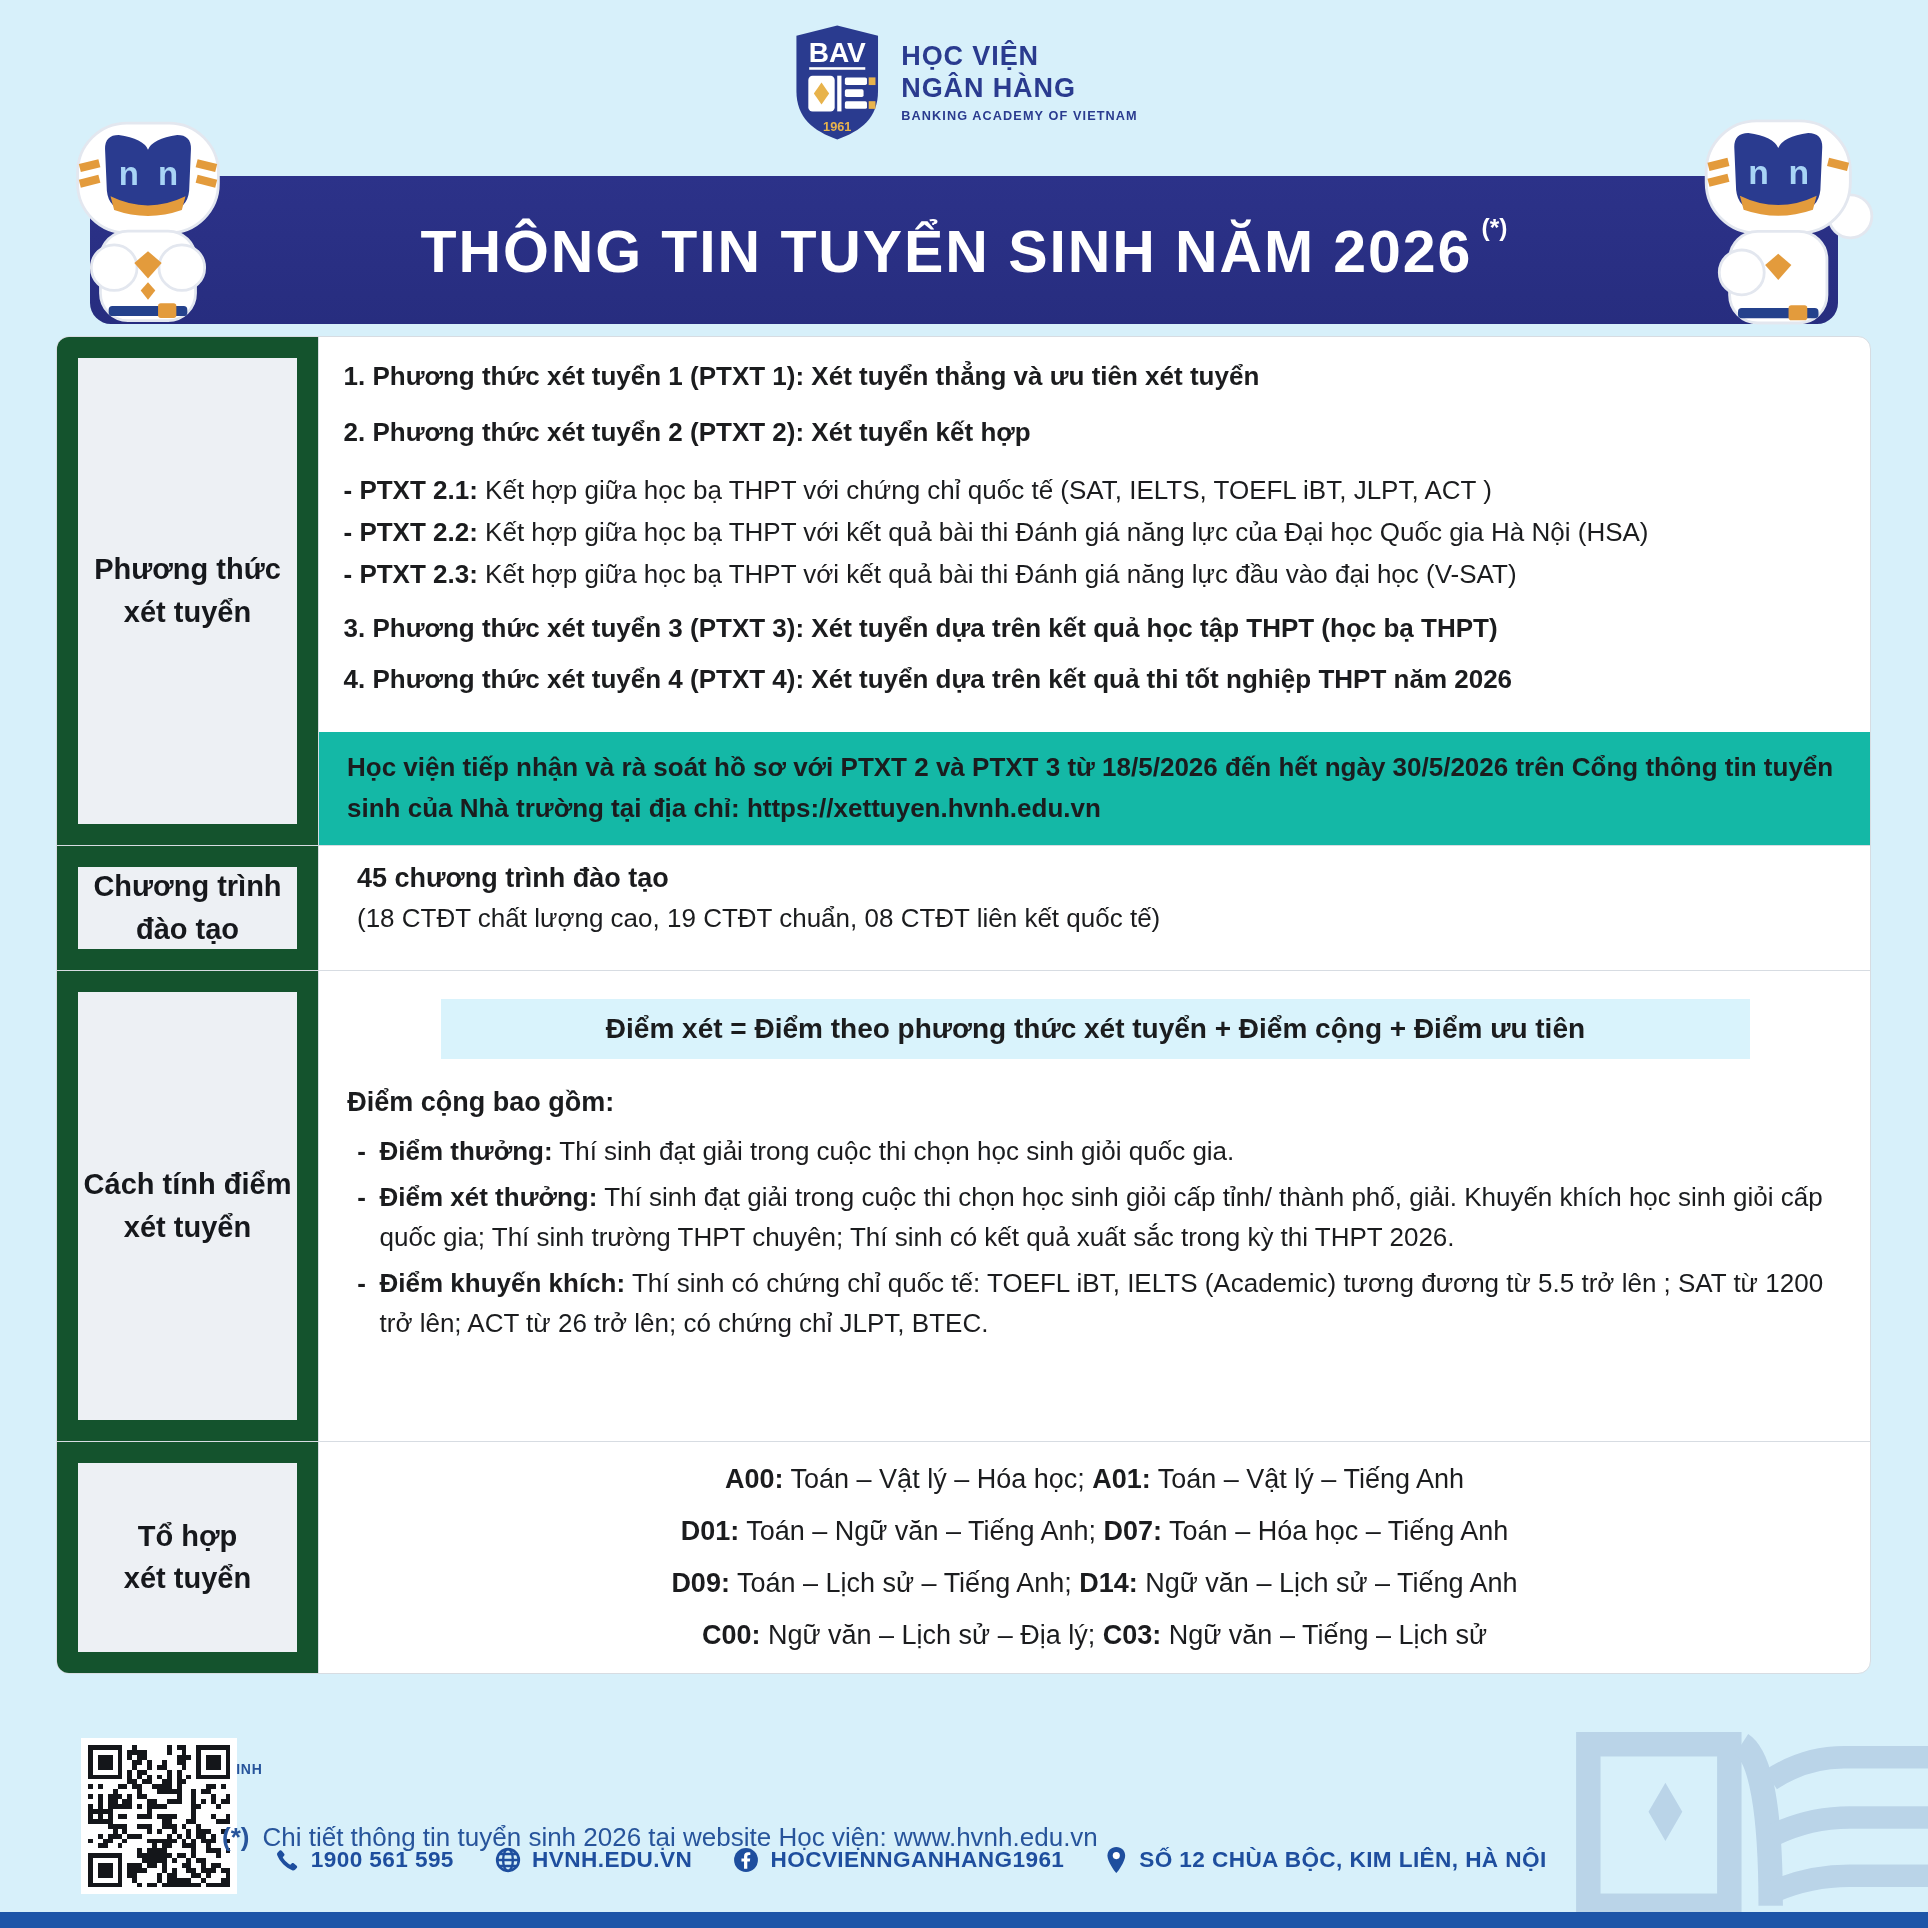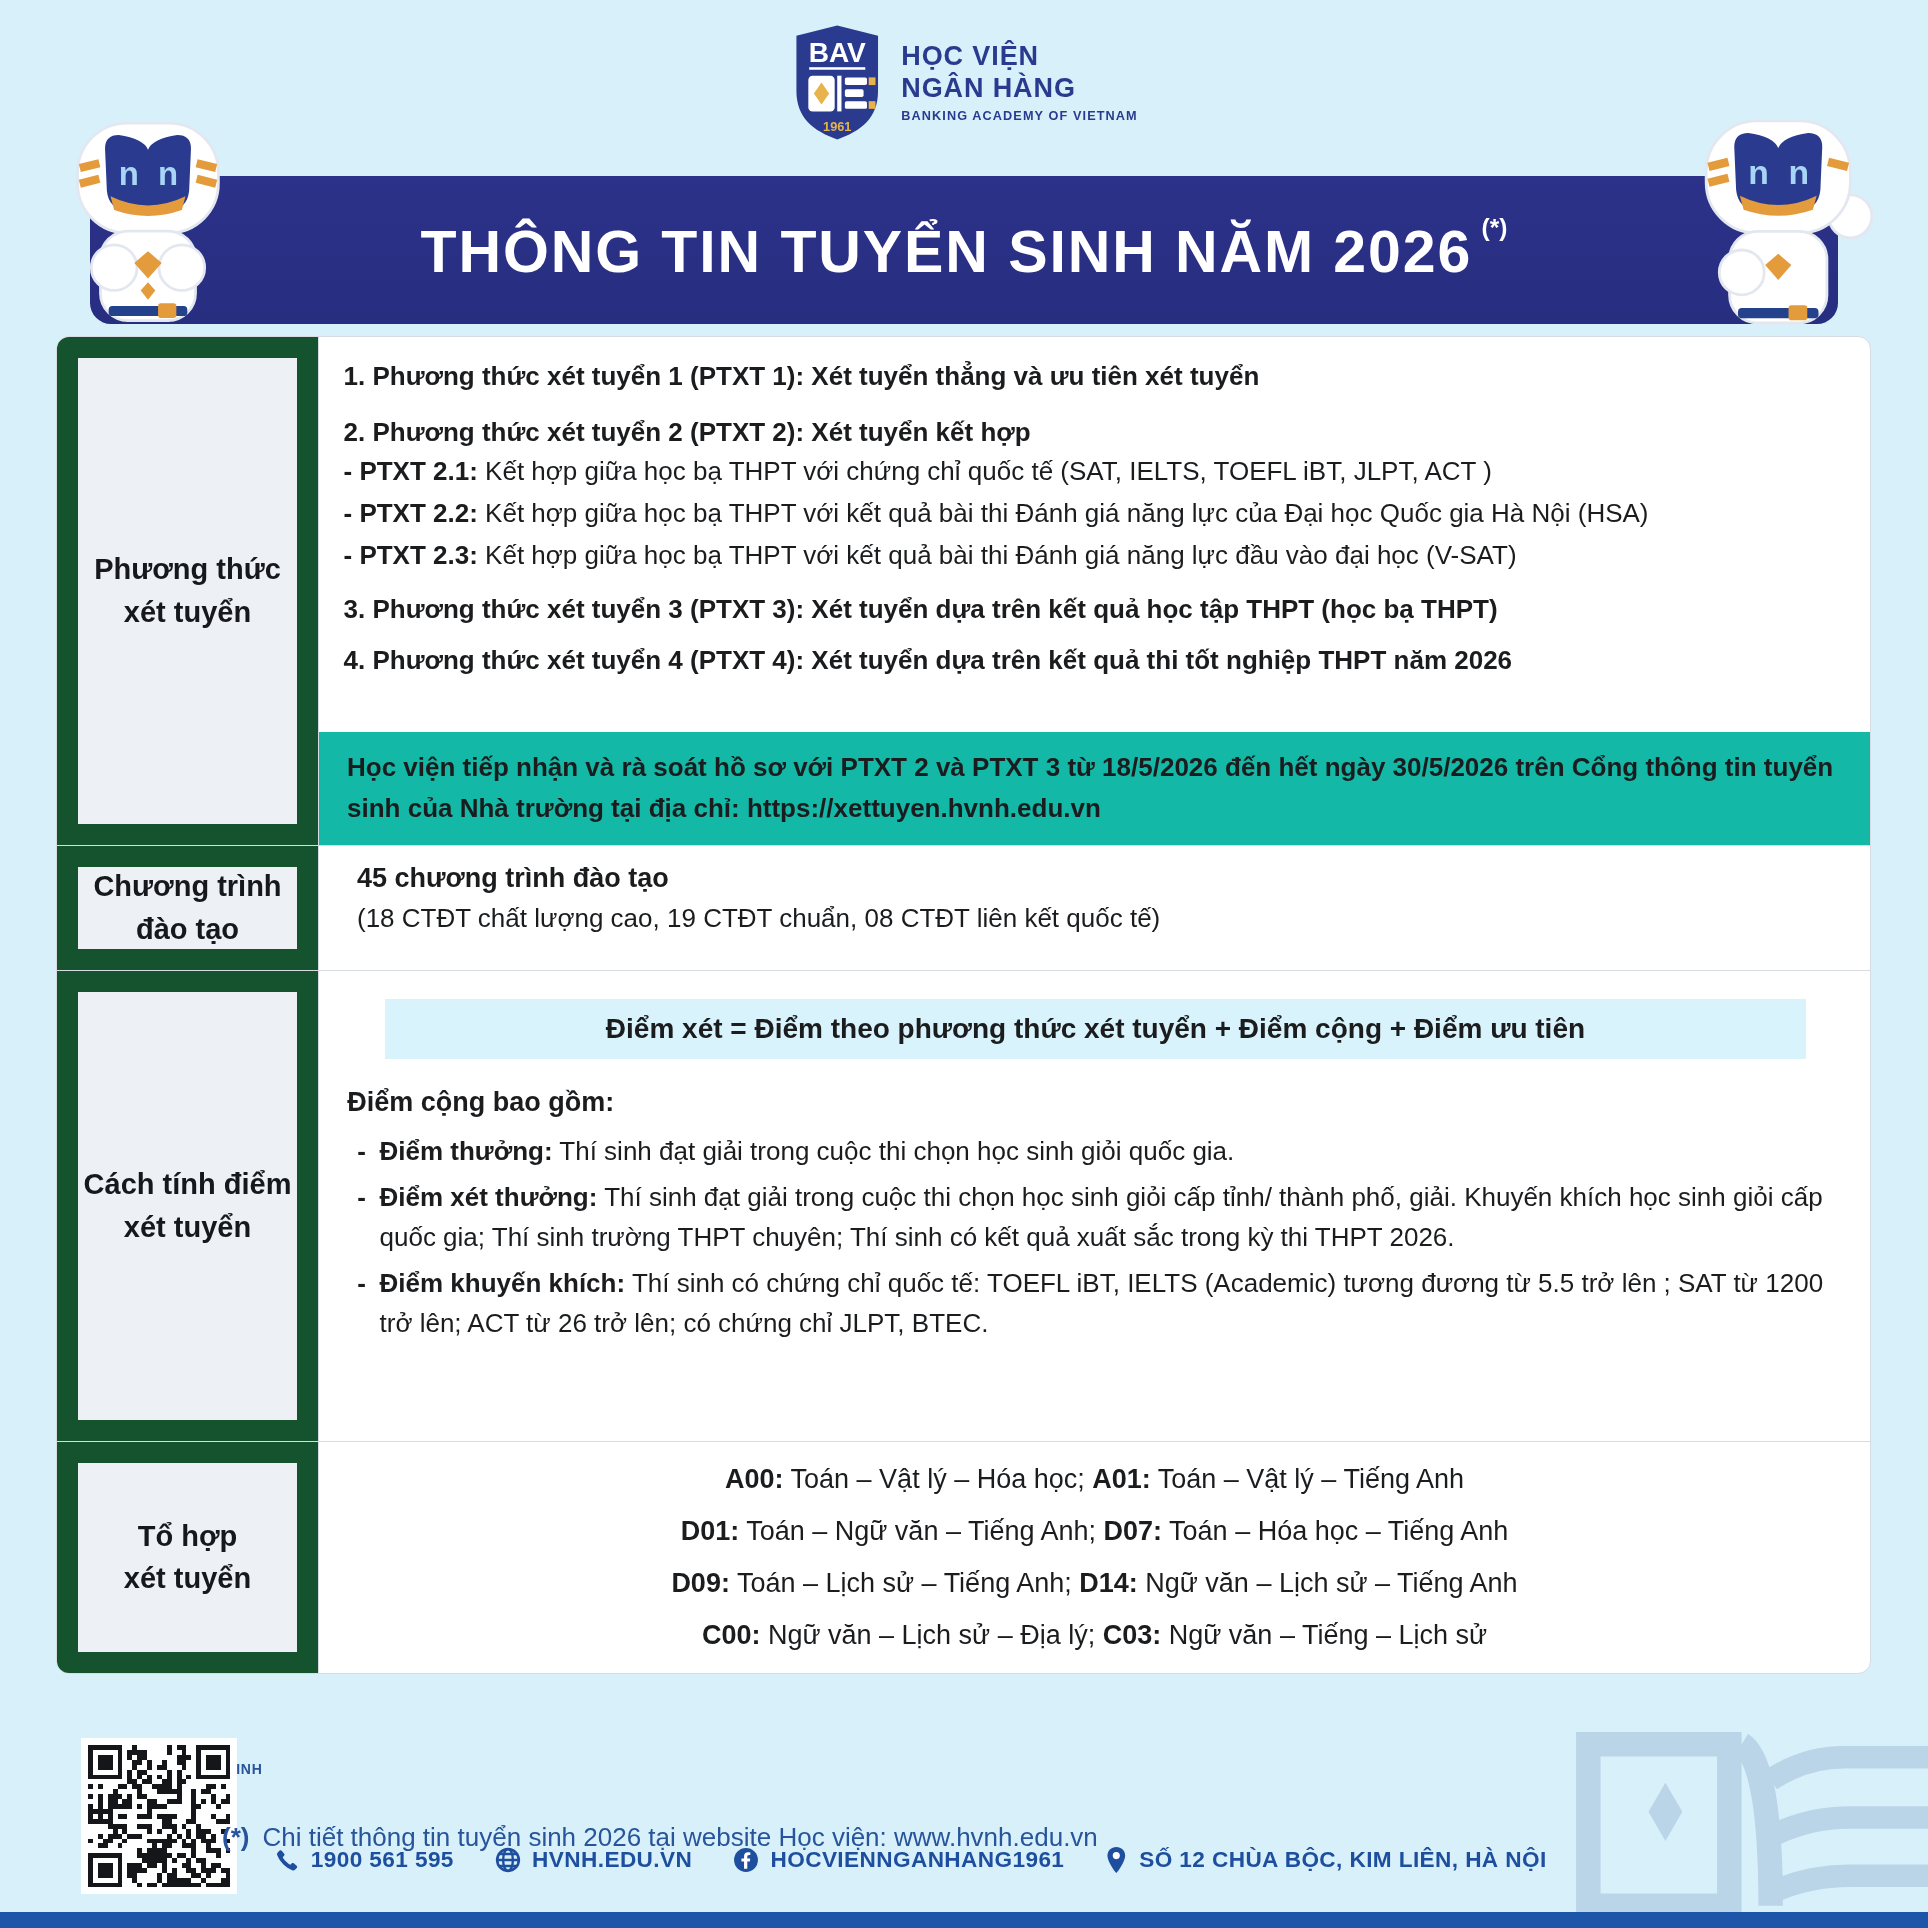--- a/index.html
+++ b/index.html
@@ -33,35 +33,35 @@
   .trow + .trow { border-top:1.9px solid #D7DCE2; }
   .lab { flex:0 0 262px; border-right:1.9px solid #D7DCE2; padding:21px; background:#14532d; }
   .lab-inner { background:#EDF0F4; width:100%; height:100%;
     display:flex; flex-direction:column; align-items:center; justify-content:center;
     gap:9.4px; font-size:29px; font-weight:600; color:#16181C; text-align:center; }
   .cell { flex:1; min-width:0; }
   
   .r1 { height:508px; }
   .r1 .cell { display:flex; flex-direction:column; }
   .r1-list { flex:1; padding:22.6px 21px 0 24.5px; font-size:26px; }
-  .m-item { font-weight:700; line-height:1.3; }
+  .m-item { font-weight:700; margin-bottom:19px; line-height:1.3; }
   .m-item.first { margin-bottom:22.6px; }
   .m-sub { font-size:26px; line-height:1.62; }
   .m-sub b { font-weight:700; }
   .m-tail { font-weight:700; margin-top:17px; line-height:1.3; }
   .r1-note { background:#14b8a6; padding:15px 28px; font-size:26px; font-weight:600; line-height:1.6; }
   
   .r2 { height:125px; }
   .r2 .cell { padding:17px 19px 0 38px; }
   .p-line1 { font-size:27px; font-weight:600; margin-bottom:9.4px; }
   .p-line2 { font-size:26px; }
   
   .r3 { height:471px; }
   .r3 .cell { padding:28px 22.6px 0 24.5px; }
-  .formula-box { background:#D9F3FC; width:1421px; margin:0 auto; height:60px;
+  .formula-box { background:#D9F3FC; width:1309px; margin:0 auto; height:60px;
     display:flex; align-items:center; justify-content:center;
     font-size:28px; font-weight:700; }
   .bonus-head { font-size:27px; font-weight:700; margin:28px 0 13px 3.8px; }
   .bullet { display:flex; font-size:26px; line-height:1.55; margin-bottom:5.6px; }
   .bullet .dash { flex:0 0 36px; text-align:center; font-weight:600; }
   .bullet .body { flex:1; padding-right:13px; }
   .bullet .body b { font-weight:700; }
   
   .r4 { height:232px; }
   .r4 .cell { display:flex; flex-direction:column; justify-content:center; gap:21px; }

